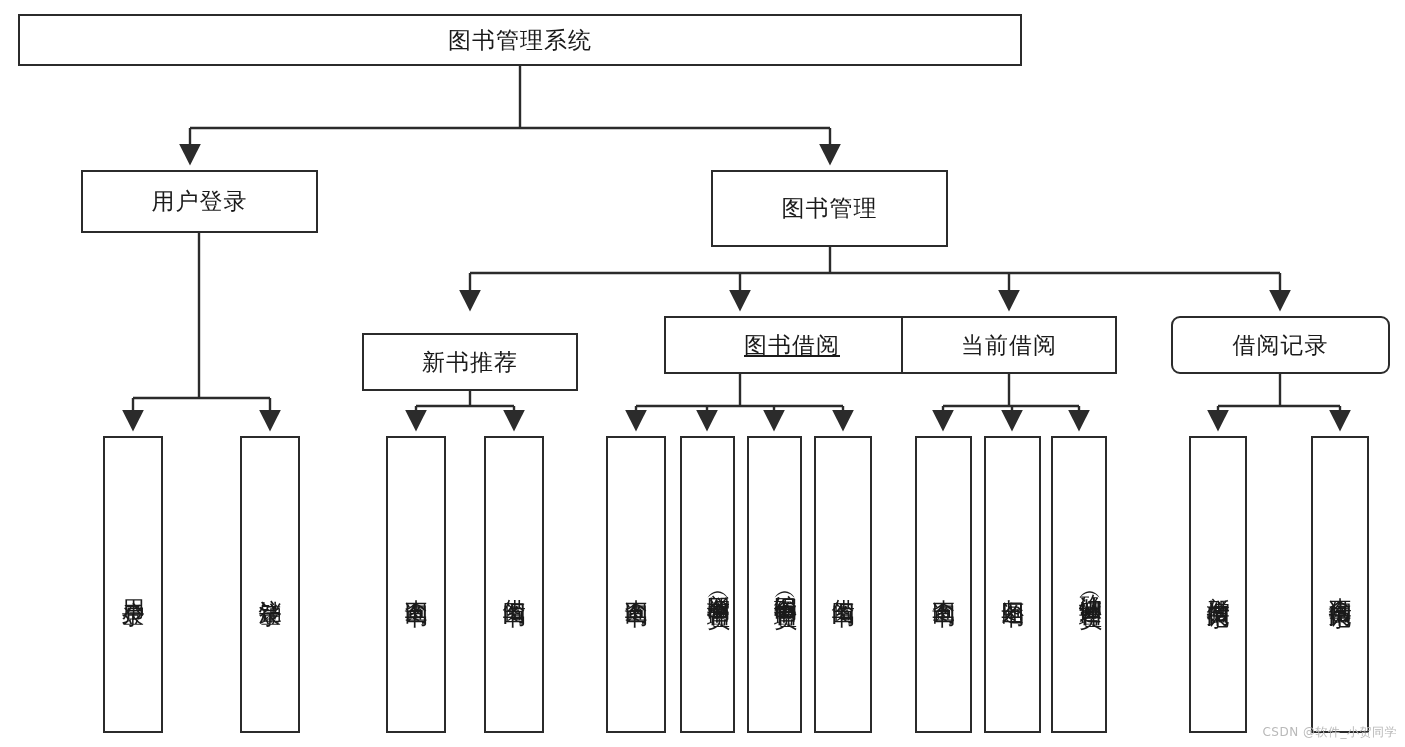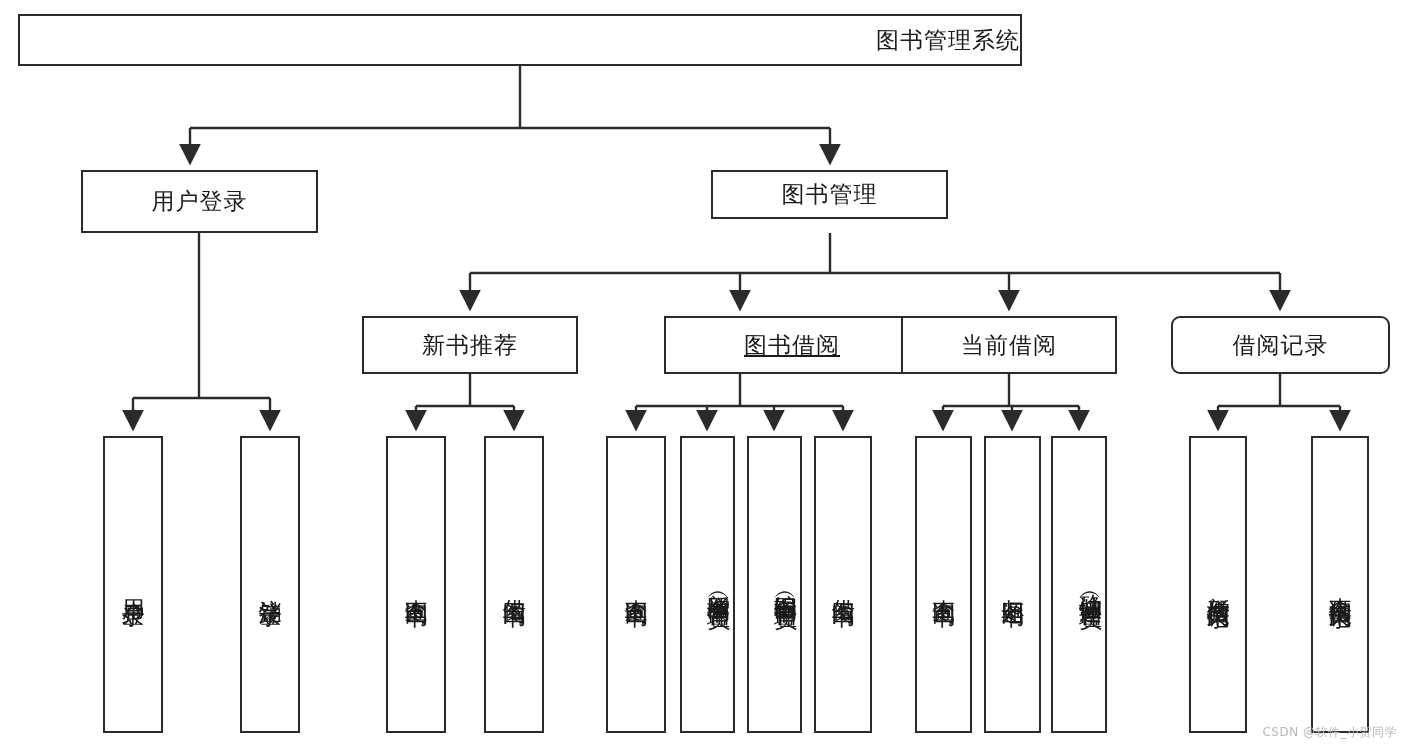--- a/index.html
+++ b/index.html
@@ -39,21 +39,20 @@
     letter-spacing: 2px;
     padding: 4px 0;
     text-align: center;
   }
   .node.v .vtext {
     writing-mode: vertical-rl;
     text-orientation: upright;
   }
   .root {
     border-width: 2px;
-    justify-content: flex-end;
   }
   #edges {
     position: absolute;
     left: 0;
     top: 0;
     width: 1405px;
     height: 747px;
     pointer-events: none;
   }
   .watermark {
@@ -122,25 +121,25 @@
     </g>
   </svg>
 
   <div class="node h root" style="left:18px; top:14px; width:1004px; height:52px;">
     <span>图书管理系统</span>
   </div>
 
   <div class="node h" style="left:81px; top:170px; width:237px; height:63px;">
     <span>用户登录</span>
   </div>
-  <div class="node h" style="left:711px; top:170px; width:237px; height:49px;">
+  <div class="node h" style="left:711px; top:170px; width:237px; height:77px;">
     <span>图书管理</span>
   </div>
 
-  <div class="node h" style="left:362px; top:316px; width:216px; height:58px;">
+  <div class="node h" style="left:362px; top:333px; width:216px; height:58px;">
     <span>新书推荐</span>
   </div>
   <div class="node h" style="left:664px; top:316px; width:256px; height:58px;text-decoration:underline;">
     <span>图书借阅</span>
   </div>
   <div class="node h" style="left:901px; top:316px; width:216px; height:58px;">
     <span>当前借阅</span>
   </div>
   <div class="node h" style="left:1171px; top:316px; width:219px; height:58px;border-radius:9px;">
     <span>借阅记录</span>

